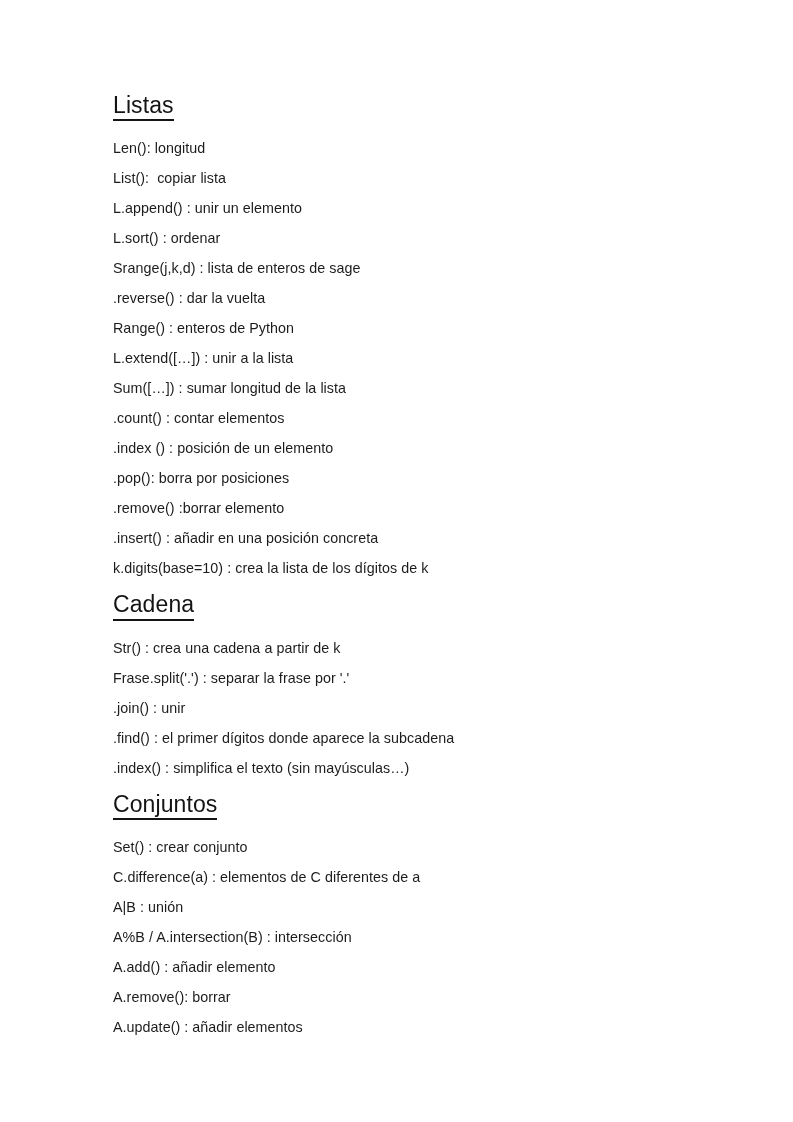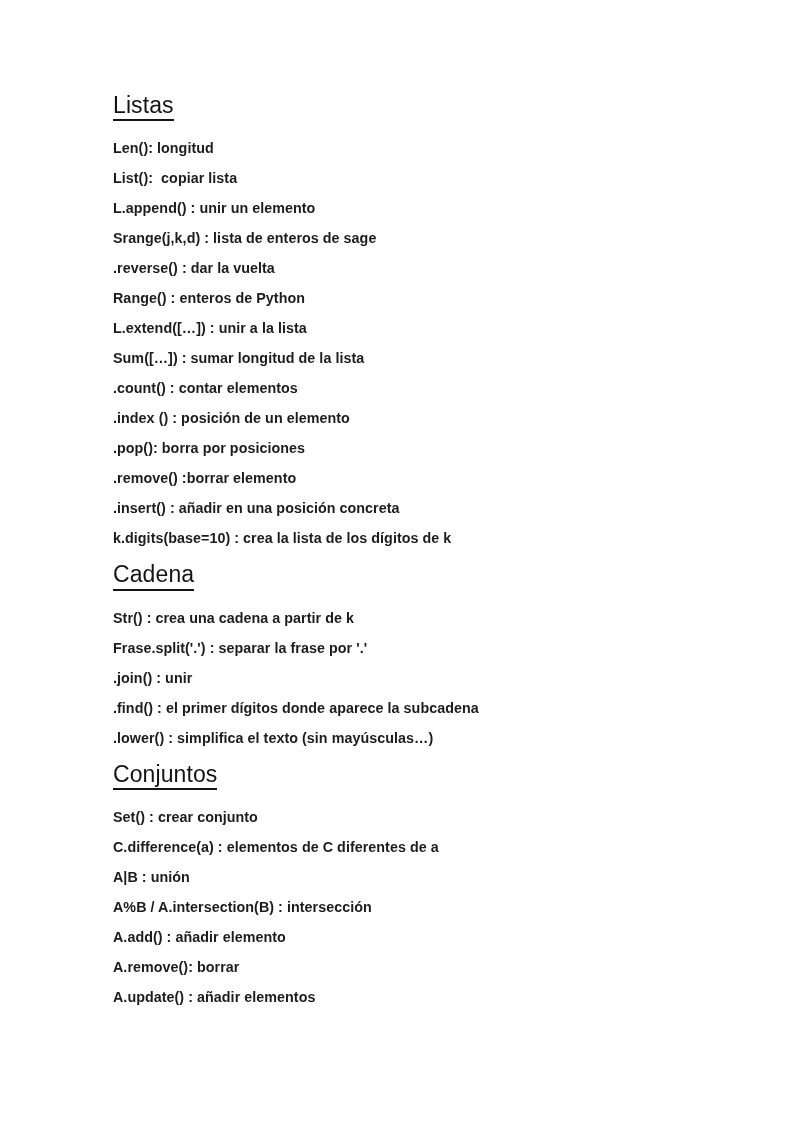--- a/index.html
+++ b/index.html
@@ -54,61 +54,62 @@
     margin-top: 8px;
   }
   ul.lines {
     list-style: none;
     margin: 0;
     padding: 0;
   }
   ul.lines li.line {
     font-family: "Liberation Sans", sans-serif;
     font-size: 14.3px;
-    font-weight: 700;
+    font-weight: 400;
     line-height: 30px;
     color: #1c1c1c;
     white-space: pre;
     letter-spacing: 0.05px;
     margin: 0;
     padding: 0;
   }
 </style>
 </head>
 <body>
 
 <div class="page">
   <div class="content" id="doc-body">
       <div class="section">
         <h2 class="heading"><span class="htext">Listas</span></h2>
         <ul class="lines">
           <li class="line">Len(): longitud</li>
           <li class="line">List():  copiar lista</li>
           <li class="line">L.append() : unir un elemento</li>
+          <li class="line">L.sort() : ordenar</li>
           <li class="line">Srange(j,k,d) : lista de enteros de sage</li>
           <li class="line">.reverse() : dar la vuelta</li>
           <li class="line">Range() : enteros de Python</li>
           <li class="line">L.extend([…]) : unir a la lista</li>
           <li class="line">Sum([…]) : sumar longitud de la lista</li>
           <li class="line">.count() : contar elementos</li>
           <li class="line">.index () : posición de un elemento</li>
           <li class="line">.pop(): borra por posiciones</li>
           <li class="line">.remove() :borrar elemento</li>
           <li class="line">.insert() : añadir en una posición concreta</li>
           <li class="line">k.digits(base=10) : crea la lista de los dígitos de k</li>
         </ul>
       </div>
       <div class="section">
         <h2 class="heading"><span class="htext">Cadena</span></h2>
         <ul class="lines">
           <li class="line">Str() : crea una cadena a partir de k</li>
           <li class="line">Frase.split('.') : separar la frase por '.'</li>
           <li class="line">.join() : unir</li>
           <li class="line">.find() : el primer dígitos donde aparece la subcadena</li>
-          <li class="line">.lower() : simplifica el texto (sin mayúsculas…)</li>
+          <li class="line">.index() : simplifica el texto (sin mayúsculas…)</li>
         </ul>
       </div>
       <div class="section">
         <h2 class="heading"><span class="htext">Conjuntos</span></h2>
         <ul class="lines">
           <li class="line">Set() : crear conjunto</li>
           <li class="line">C.difference(a) : elementos de C diferentes de a</li>
           <li class="line">A|B : unión</li>
           <li class="line">A%B / A.intersection(B) : intersección</li>
           <li class="line">A.add() : añadir elemento</li>

